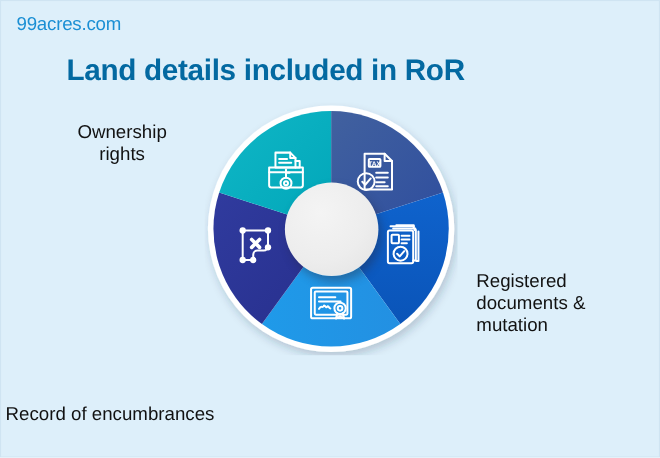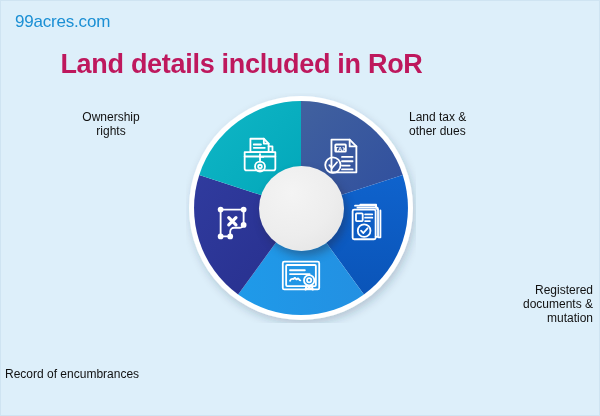--- a/index.html
+++ b/index.html
@@ -38,21 +38,21 @@
 
   
   #page-title {
     position: absolute;
     left: 0;
     top: 48px;
     width: 481px;
     text-align: center;
     font-size: 27px;
     font-weight: bold;
-    color: #be185d;
+    color: #0369a1;
     letter-spacing: -0.3px;
     white-space: nowrap;
   }
 
   
   #wheel-wrap {
     position: absolute;
     left: 185px;
     top: 92px;
     width: 230px;
@@ -88,43 +88,42 @@
   }
   .seg-icon svg {
     display: block;
     width: 46px;
     height: 46px;
   }
 
   
   .wheel-label {
     position: absolute;
-    font-size: 12px;
+    font-size: 17px;
     line-height: 1.18;
     color: #111111;
     white-space: pre-line;
   }
   #label-ownership-rights {
     right: 418px;
     top: 109px;
     text-align: center;
     width: 140px;
   }
   #label-land-tax {
     left: 408px;
     top: 109px;
     text-align: left;
     width: 150px;
   }
   #label-registered-documents {
     left: 432px;
     top: 245px;
-    text-align: right;
+    text-align: left;
     width: 160px;
-    margin-top: 37px;
   }
   #label-land-area {
     left: 14px;
     top: 250px;
     text-align: center;
     width: 172px;
   }
   #label-record-encumbrances {
     left: 4px;
     top: 366px;
@@ -275,22 +274,20 @@
         <circle cx="9" cy="39" r="3" fill="#ffffff" stroke="none"></circle>
 
         <path d="M17.5 19.5 l7.5 7.5 M25 19.5 l-7.5 7.5" stroke-width="3.4"></path>
       </svg>
     </div>
   </div>
 
   <div class="wheel-label" id="label-ownership-rights">Ownership
 rights</div>
 
-  <div class="wheel-label" id="label-land-tax">Land tax &amp;
-other dues</div>
 
   <div class="wheel-label" id="label-registered-documents">Registered
 documents &amp;
 mutation</div>
 
   <div class="wheel-label" id="label-record-encumbrances">Record of encumbrances</div>
 
 
 </div>
 

